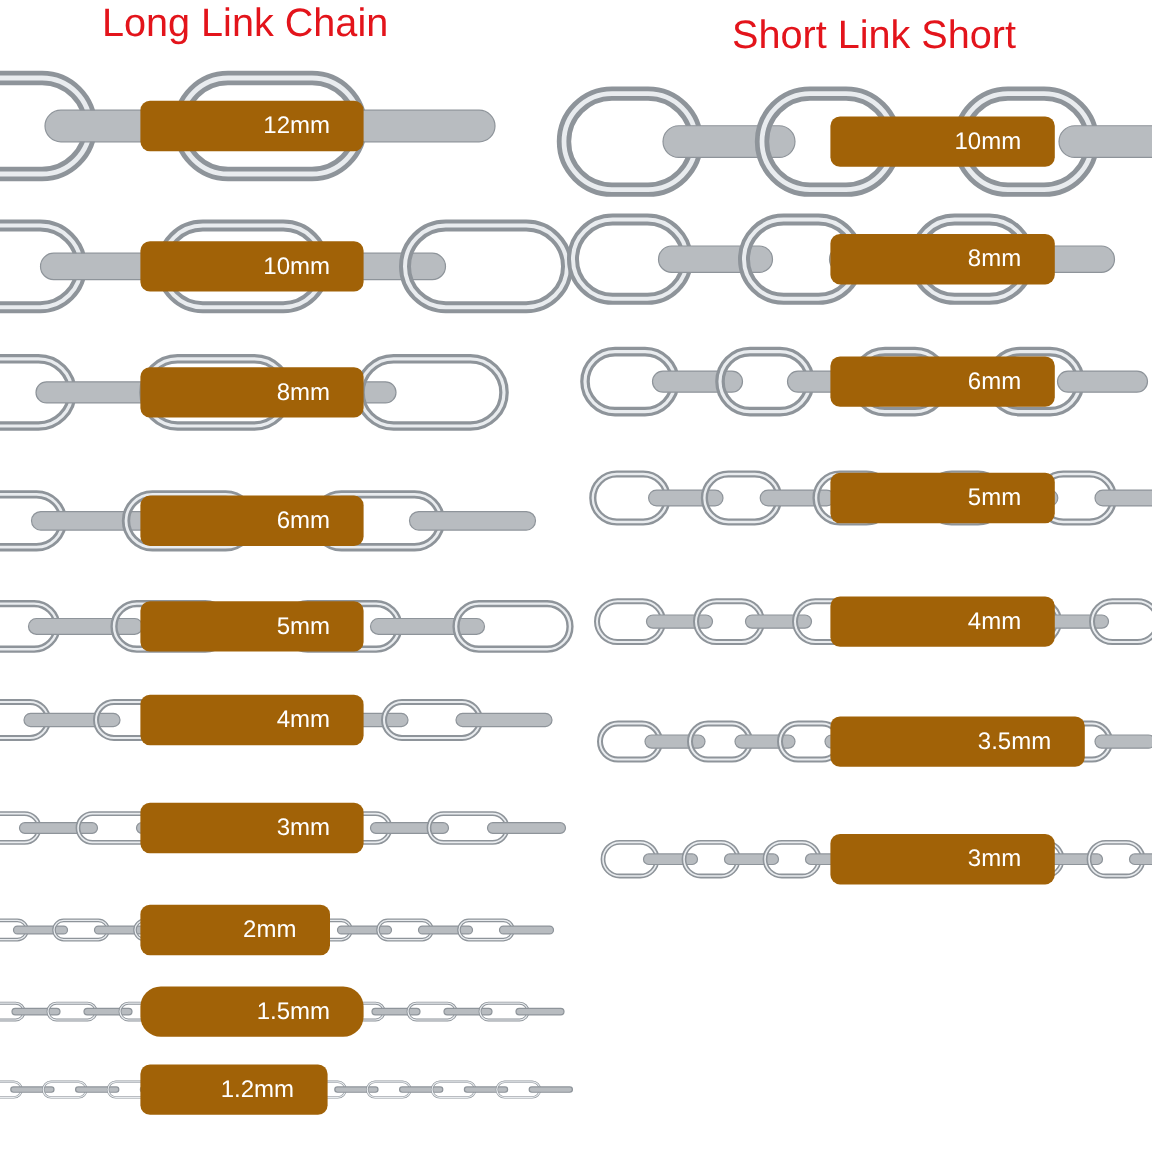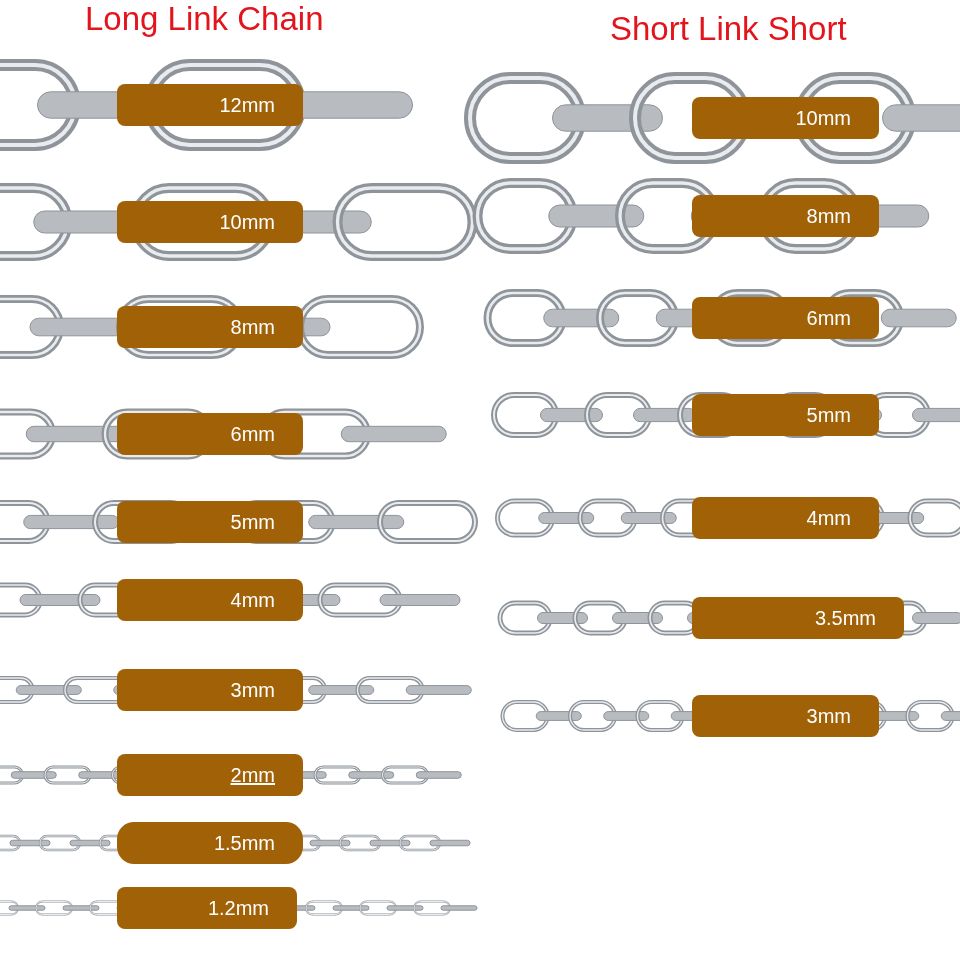--- a/index.html
+++ b/index.html
@@ -120,21 +120,21 @@
       <rect x="247.5" y="42" width="45" height="16" rx="8" fill="none" stroke="#8e949a" stroke-width="3"></rect>
       <rect x="247.5" y="42" width="45" height="16" rx="8" fill="none" stroke="#e9ecef" stroke-width="1"></rect>
       <rect x="281.25" y="46.7" width="45" height="6.6000000000000005" rx="3.3000000000000003" fill="#b8bcc0" stroke="#8e949a" stroke-width="1"></rect>
       <rect x="315" y="42" width="45" height="16" rx="8" fill="none" stroke="#8e949a" stroke-width="3"></rect>
       <rect x="315" y="42" width="45" height="16" rx="8" fill="none" stroke="#e9ecef" stroke-width="1"></rect>
       <rect x="348.75" y="46.7" width="45" height="6.6000000000000005" rx="3.3000000000000003" fill="#b8bcc0" stroke="#8e949a" stroke-width="1"></rect>
       <rect x="382.5" y="42" width="45" height="16" rx="8" fill="none" stroke="#8e949a" stroke-width="3"></rect>
       <rect x="382.5" y="42" width="45" height="16" rx="8" fill="none" stroke="#e9ecef" stroke-width="1"></rect>
       <rect x="416.25" y="46.7" width="45" height="6.6000000000000005" rx="3.3000000000000003" fill="#b8bcc0" stroke="#8e949a" stroke-width="1"></rect>
     </svg>
-    <div class="tag" style="left: 117px; width: 186px; top: 754px; height: 42px; text-decoration: underline;">2mm</div>
+    <div class="tag" style="left: 117px; width: 158px; top: 754px; height: 42px;">2mm</div>
     <svg width="960" height="100" style="position: absolute; left: 0px; top: 793px;">
       <rect x="-20" y="43" width="40" height="14" rx="7" fill="none" stroke="#8e949a" stroke-width="2.5"></rect>
       <rect x="-20" y="43" width="40" height="14" rx="7" fill="none" stroke="#e9ecef" stroke-width="1"></rect>
       <rect x="10" y="47.25" width="40" height="5.5" rx="2.75" fill="#b8bcc0" stroke="#8e949a" stroke-width="1"></rect>
       <rect x="40" y="43" width="40" height="14" rx="7" fill="none" stroke="#8e949a" stroke-width="2.5"></rect>
       <rect x="40" y="43" width="40" height="14" rx="7" fill="none" stroke="#e9ecef" stroke-width="1"></rect>
       <rect x="70" y="47.25" width="40" height="5.5" rx="2.75" fill="#b8bcc0" stroke="#8e949a" stroke-width="1"></rect>
       <rect x="100" y="43" width="40" height="14" rx="7" fill="none" stroke="#8e949a" stroke-width="2.5"></rect>
       <rect x="100" y="43" width="40" height="14" rx="7" fill="none" stroke="#e9ecef" stroke-width="1"></rect>
       <rect x="130" y="47.25" width="40" height="5.5" rx="2.75" fill="#b8bcc0" stroke="#8e949a" stroke-width="1"></rect>
@@ -177,21 +177,21 @@
       <rect x="306" y="43.5" width="36" height="13" rx="6.5" fill="none" stroke="#8e949a" stroke-width="2"></rect>
       <rect x="306" y="43.5" width="36" height="13" rx="6.5" fill="none" stroke="#e9ecef" stroke-width="1"></rect>
       <rect x="333" y="47.8" width="36" height="4.4" rx="2.2" fill="#b8bcc0" stroke="#8e949a" stroke-width="1"></rect>
       <rect x="360" y="43.5" width="36" height="13" rx="6.5" fill="none" stroke="#8e949a" stroke-width="2"></rect>
       <rect x="360" y="43.5" width="36" height="13" rx="6.5" fill="none" stroke="#e9ecef" stroke-width="1"></rect>
       <rect x="387" y="47.8" width="36" height="4.4" rx="2.2" fill="#b8bcc0" stroke="#8e949a" stroke-width="1"></rect>
       <rect x="414" y="43.5" width="36" height="13" rx="6.5" fill="none" stroke="#8e949a" stroke-width="2"></rect>
       <rect x="414" y="43.5" width="36" height="13" rx="6.5" fill="none" stroke="#e9ecef" stroke-width="1"></rect>
       <rect x="441" y="47.8" width="36" height="4.4" rx="2.2" fill="#b8bcc0" stroke="#8e949a" stroke-width="1"></rect>
     </svg>
-    <div class="tag" style="left: 117px; width: 180px; top: 887px; height: 42px;">1.2mm</div>
+    <div class="tag" style="left: 117px; width: 156px; top: 887px; height: 42px;">1.2mm</div>
   </div>
 <div id="short-col">
     <svg width="960" height="100" style="position: absolute; left: 0px; top: 68px;">
       <rect x="470" y="10" width="110" height="80" rx="40" fill="none" stroke="#8e949a" stroke-width="12"></rect>
       <rect x="470" y="10" width="110" height="80" rx="40" fill="none" stroke="#e9ecef" stroke-width="4"></rect>
       <rect x="552.5" y="36.8" width="110" height="26.400000000000002" rx="13.200000000000001" fill="#b8bcc0" stroke="#8e949a" stroke-width="1"></rect>
       <rect x="635" y="10" width="110" height="80" rx="40" fill="none" stroke="#8e949a" stroke-width="12"></rect>
       <rect x="635" y="10" width="110" height="80" rx="40" fill="none" stroke="#e9ecef" stroke-width="4"></rect>
       <rect x="717.5" y="36.8" width="110" height="26.400000000000002" rx="13.200000000000001" fill="#b8bcc0" stroke="#8e949a" stroke-width="1"></rect>
       <rect x="800" y="10" width="110" height="80" rx="40" fill="none" stroke="#8e949a" stroke-width="12"></rect>

